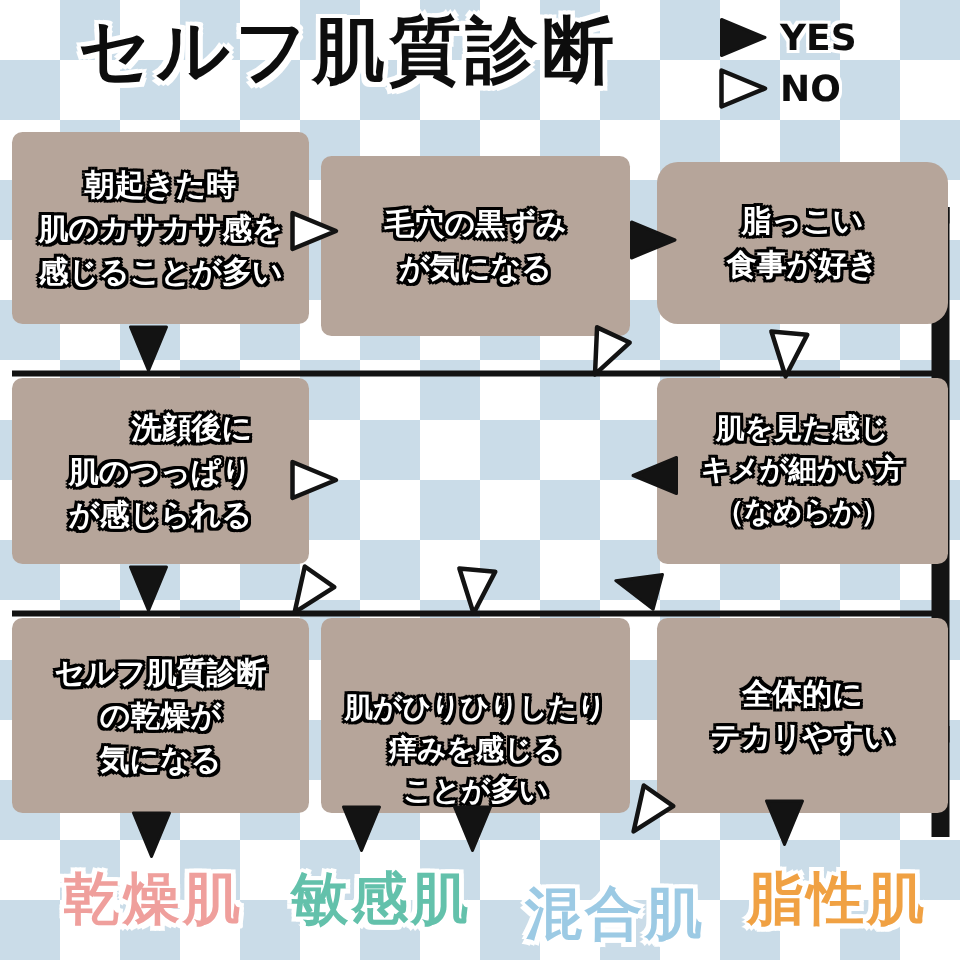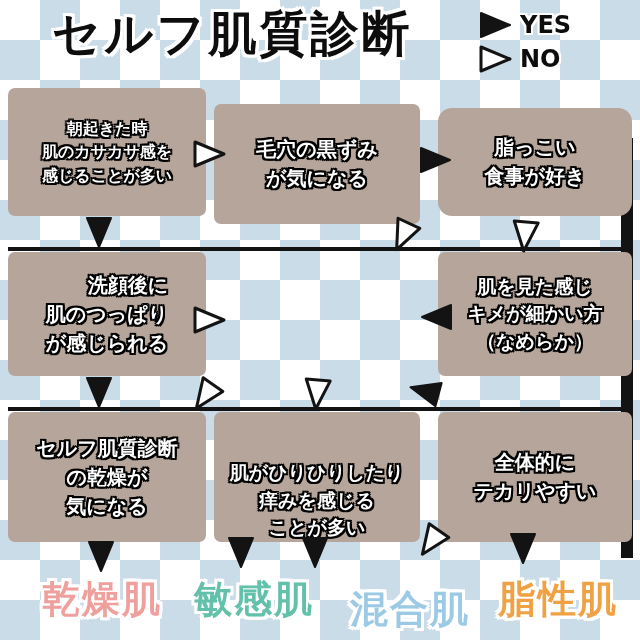--- a/index.html
+++ b/index.html
@@ -65,21 +65,21 @@
   </div>
 
   <div class="hline" style="left:8px;top:247px;width:624px;"></div>
   <div class="hline" style="left:8px;top:407px;width:624px;"></div>
 
   <div class="vbar" style="left:594px;top:138px;width:39px;height:11px;"></div>
   <div class="vbar" style="left:621px;top:138px;width:12px;height:420px;"></div>
   <div class="vbar" style="left:602px;top:484px;width:31px;height:11px;"></div>
 
   <div class="qbox" style="left: 8px; top: 88px; width: 198px; height: 128px; background-color: rgb(182, 165, 154);">
-    <div class="qtext" style="font-size:16px;">朝起きた時
+    <div class="qtext" style="font-size:20px;">朝起きた時
 肌のカサカサ感を
 感じることが多い</div>
   </div>
   <div class="qbox" style="left: 214px; top: 104px; width: 206px; height: 120px; background-color: rgb(182, 165, 154);">
     <div class="qtext" style="font-size:20px;">毛穴の黒ずみ
 が気になる</div>
   </div>
   <div class="qbox" style="left: 438px; top: 108px; width: 194px; height: 108px; background-color: rgb(182, 165, 154); border-radius: 14px;">
     <div class="qtext" style="font-size:20px;">脂っこい
 食事が好き</div>

